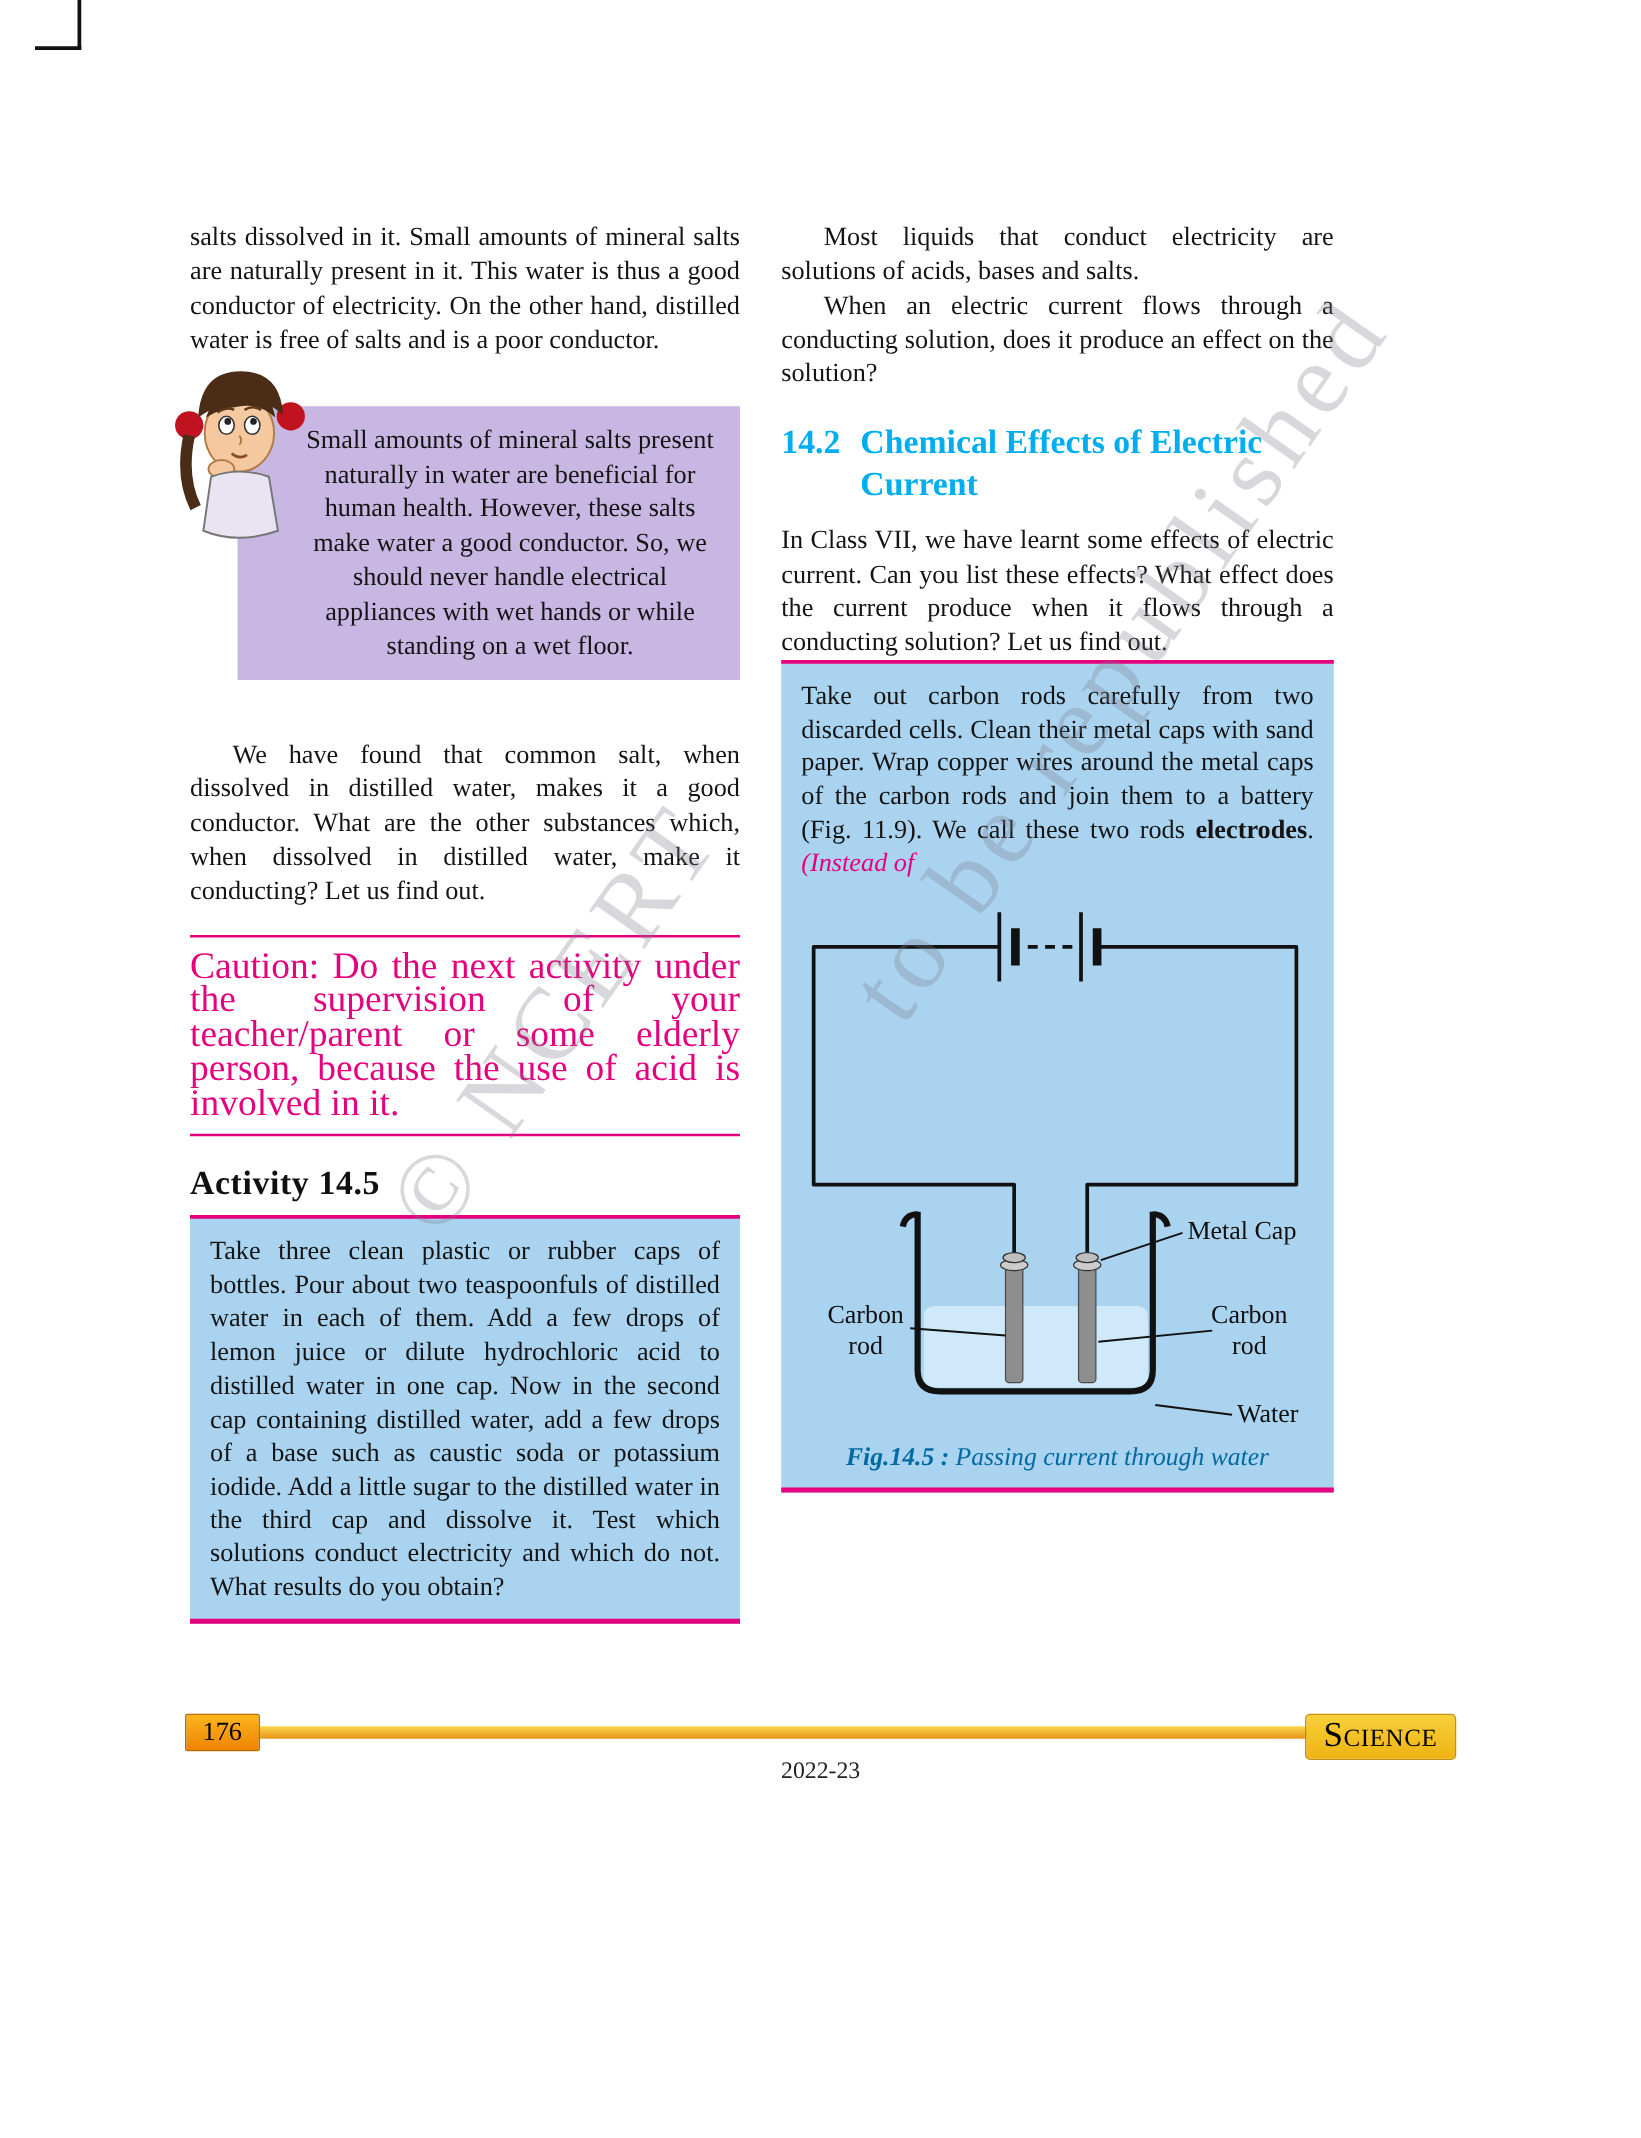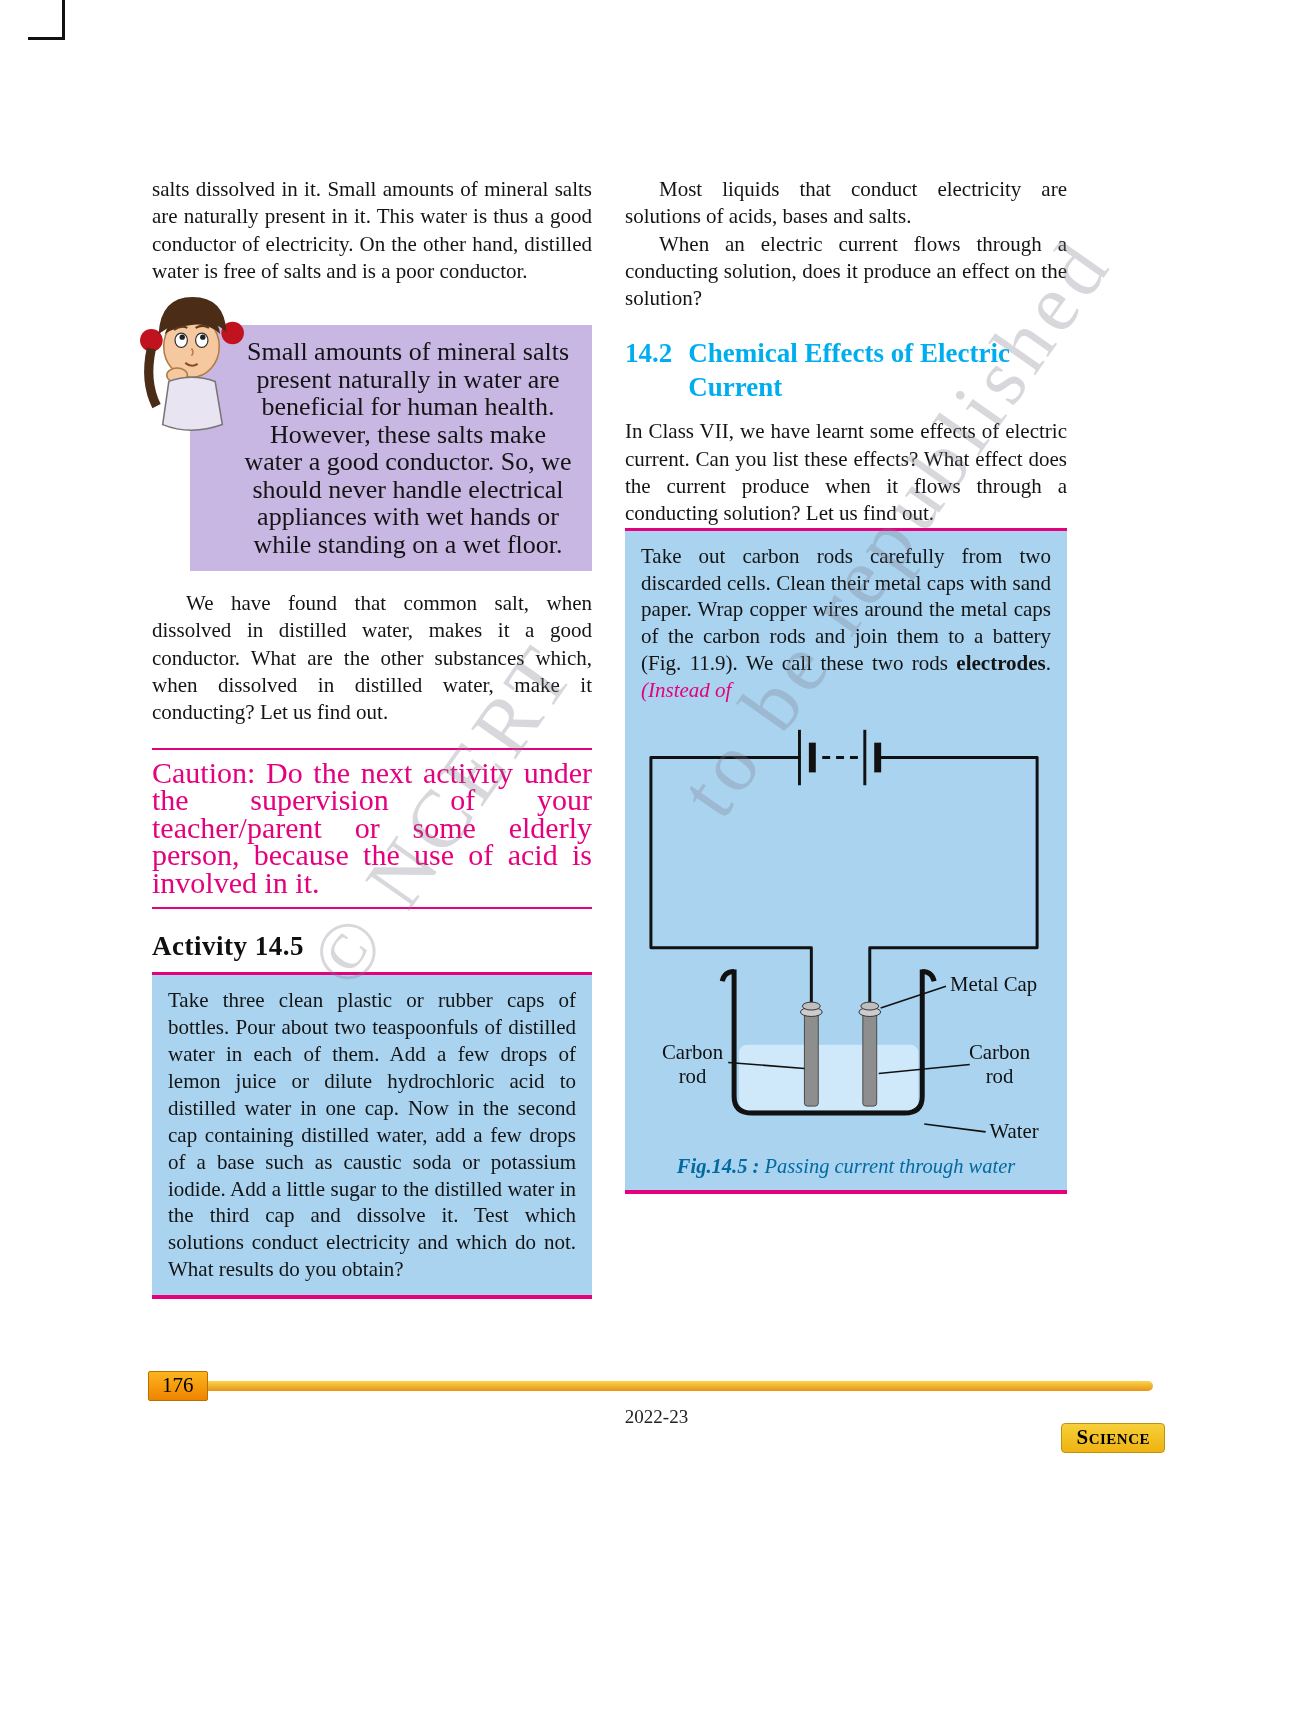--- a/index.html
+++ b/index.html
@@ -27,21 +27,21 @@
     text-align:justify;
   }
   .indent { text-indent:34px; }
 
   
   .thought-wrap { position:relative; margin-top:40px; min-height:246px; }
   .thought-box {
     margin-left:38px;
     background:#c8b7e2;
     padding:13px 14px 13px 48px;
-    font-size:26px; line-height:27.5px;
+    font-size:21px; line-height:27.5px;
     text-align:center;
   }
   .girl {
     position:absolute; left:-14px; top:-42px;
     width:108px; height:168px;
     z-index:2;
   }
 
   .para-after-box { margin-top:19px; }
 
@@ -113,26 +113,26 @@
   }
   .page-badge {
     position:absolute; left:148px; top:1371px; z-index:2;
     background:linear-gradient(#fcb51e, #ef8300);
     border:1px solid #b96f00;
     border-radius:2px;
     padding:1px 13px 2px;
     font-size:21px; font-weight:normal; color:#000;
   }
   .subject-badge {
-    position:absolute; right:148px; top:1423px; z-index:2;
+    position:absolute; right:148px; top:1371px; z-index:2;
     background:linear-gradient(#f7d03a, #eeb312);
     border:1px solid #c19210;
     border-radius:4px;
     padding:1px 14px 2px;
-    font-size:21px; font-weight:bold; color:#000;
+    font-size:28px; font-weight:normal; color:#000;
     font-variant:small-caps; letter-spacing:0.5px;
   }
   .year-line {
     position:absolute; top:1406px; left:0; width:100%;
     text-align:center; font-size:19px; color:#222;
   }
 </style>
 </head>
 <body>
 

